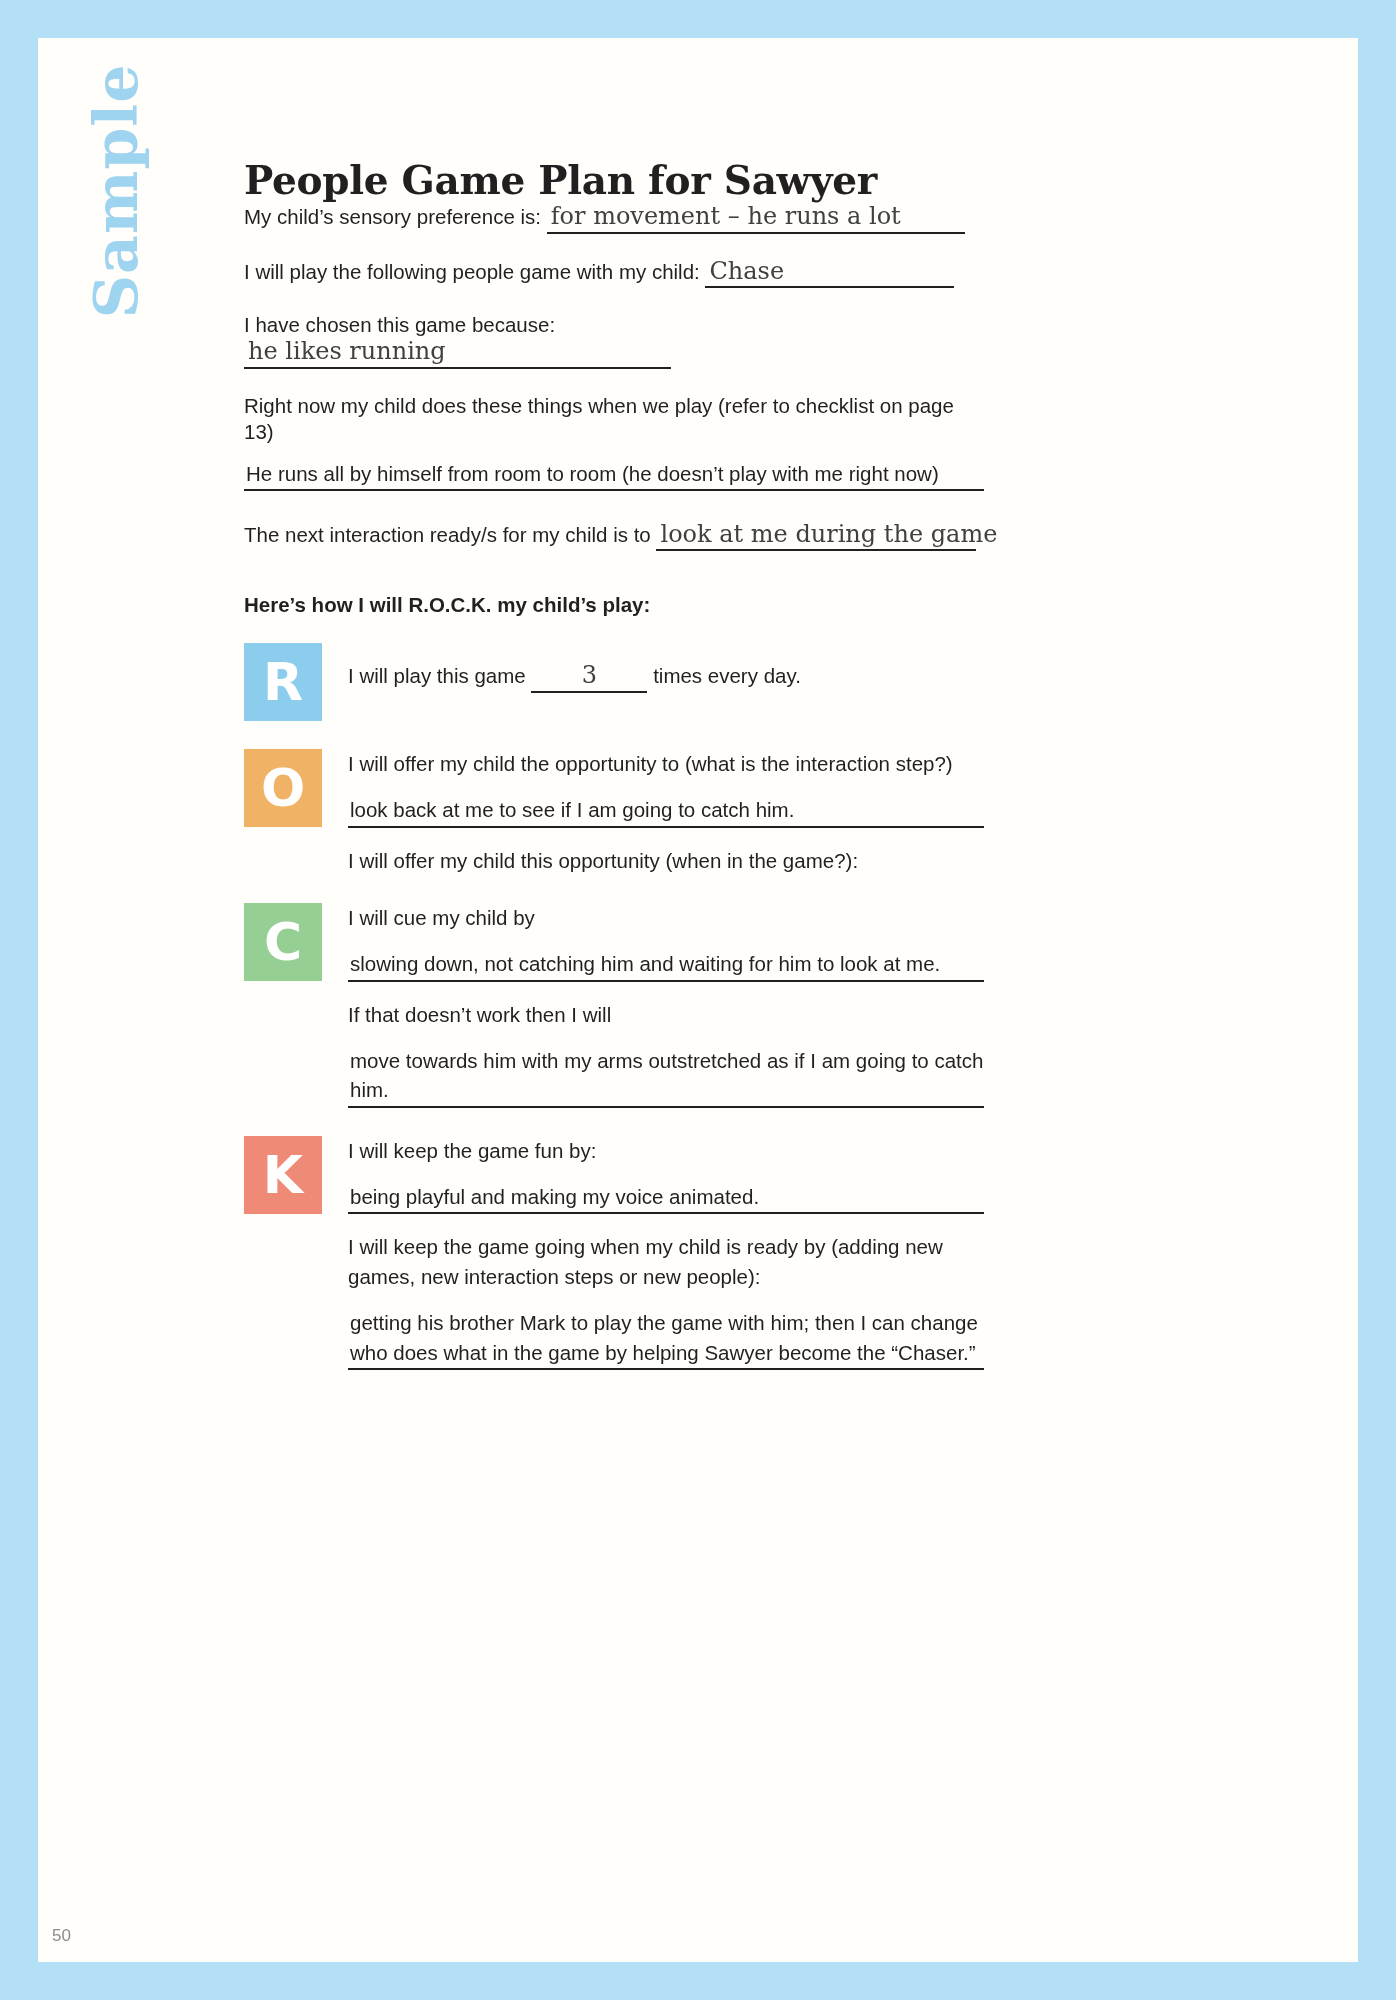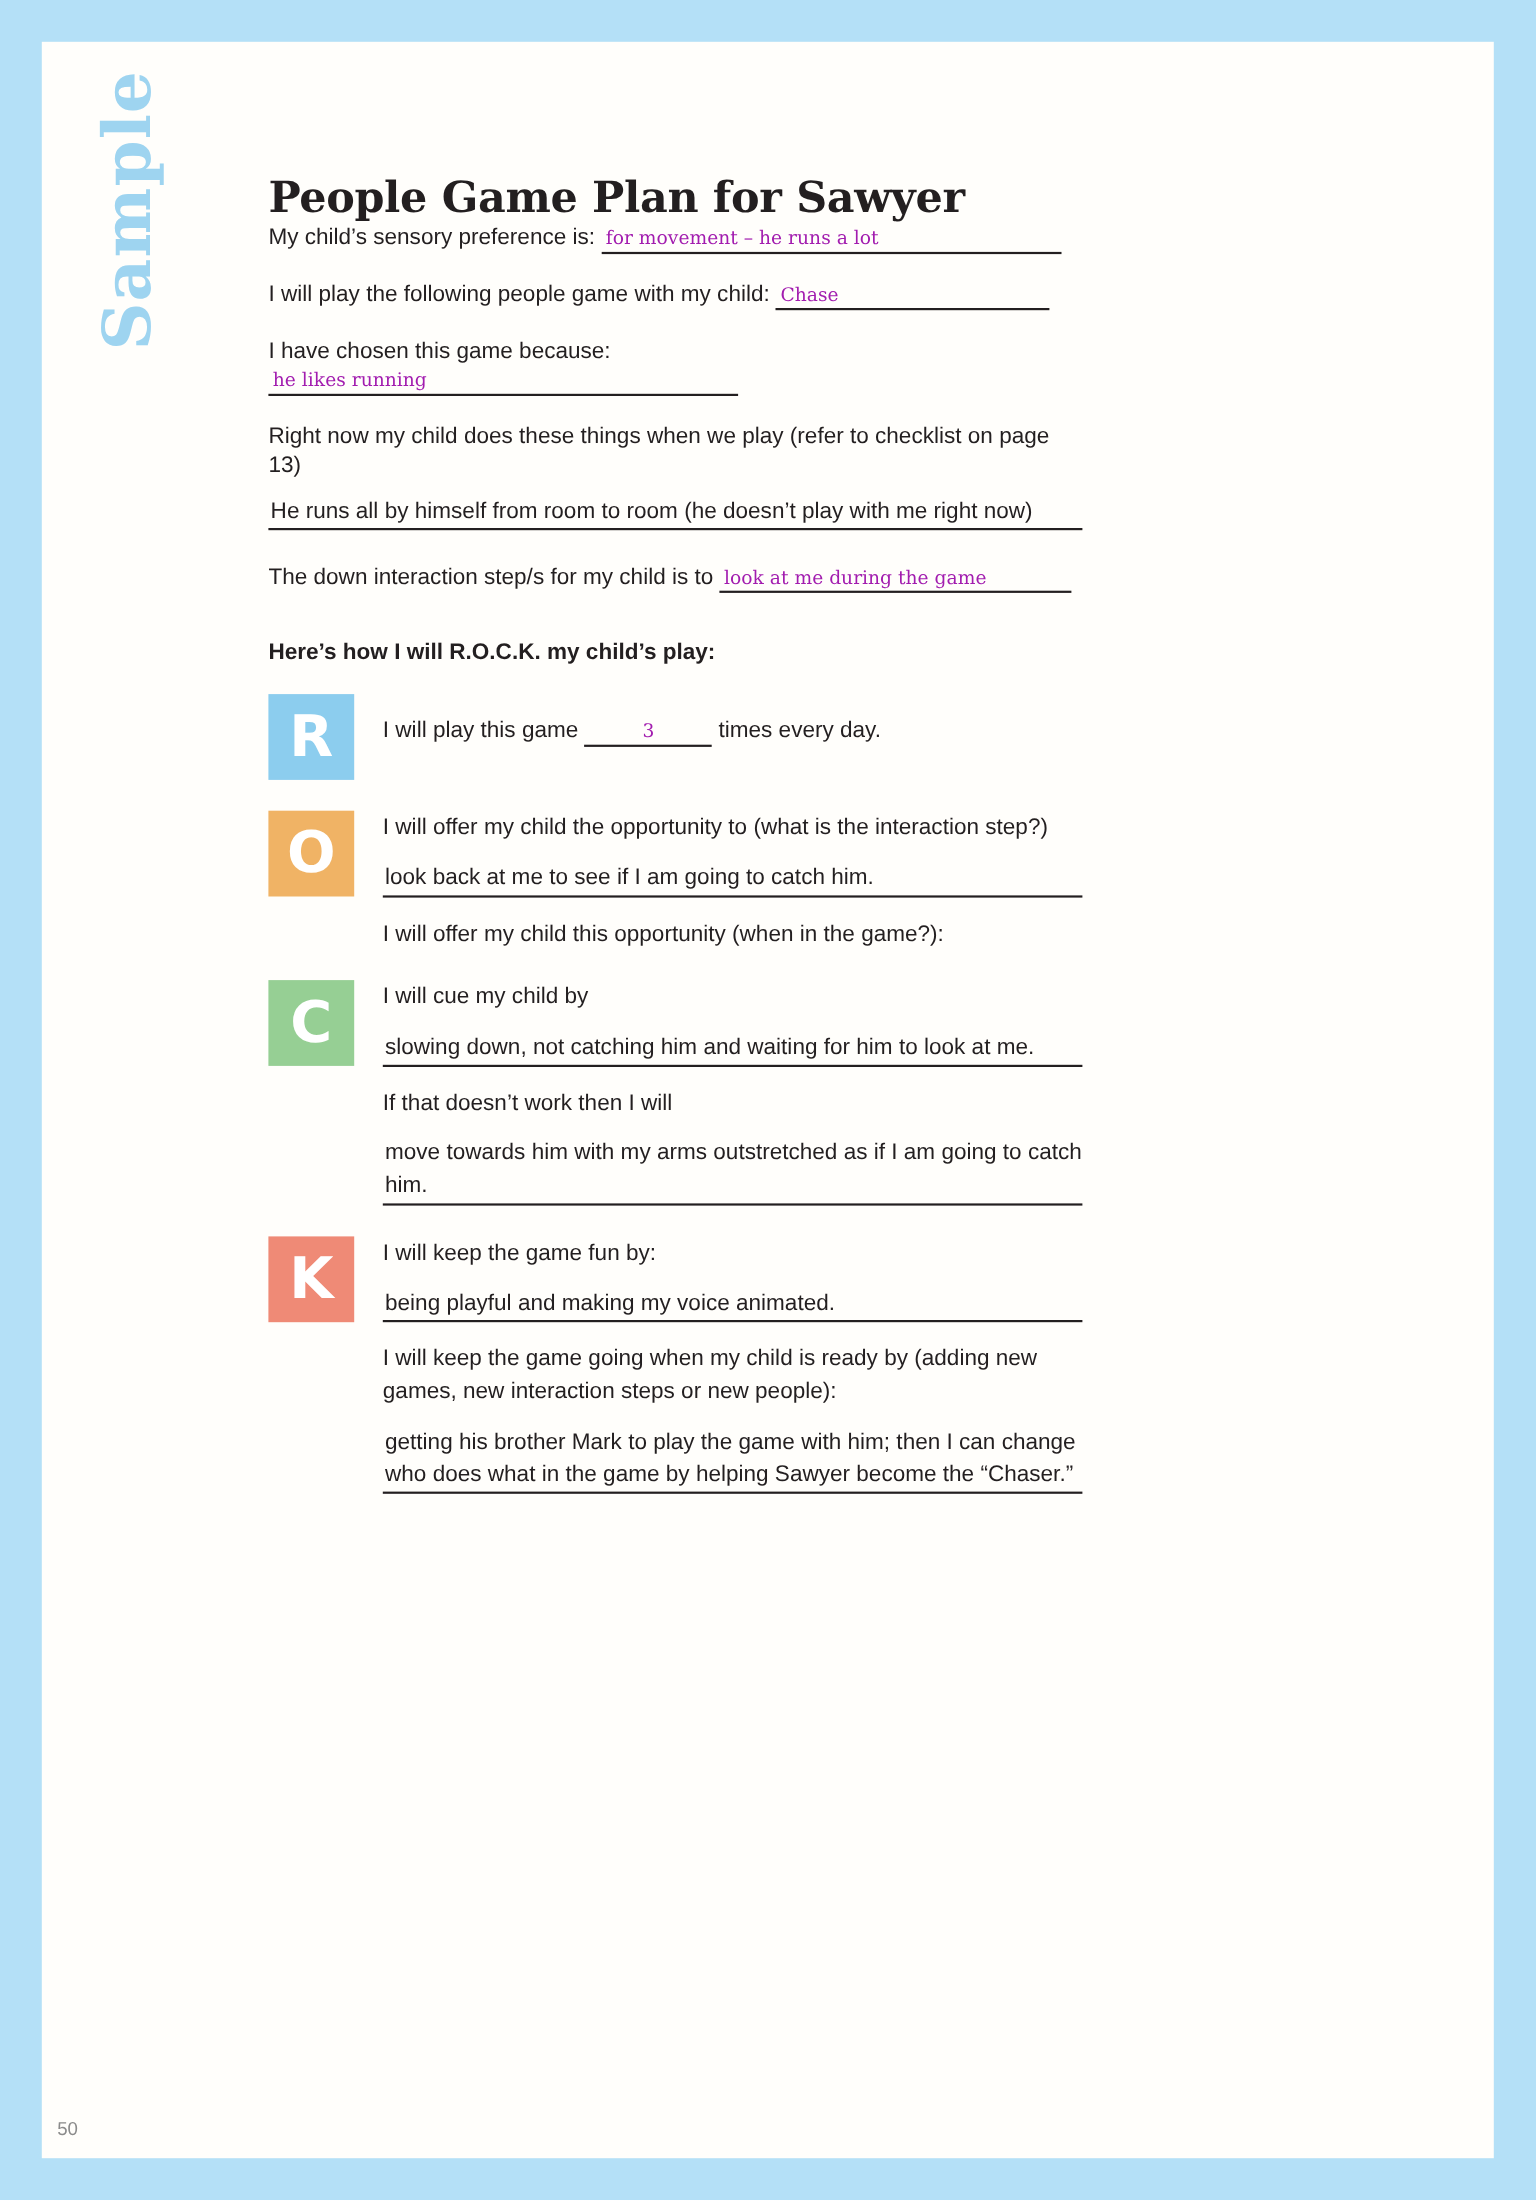--- a/index.html
+++ b/index.html
@@ -93,22 +93,22 @@
     border-bottom: 2.2px solid #231f20;
     vertical-align: baseline;
     padding: 0 4px 1px 4px;
     line-height: 1.15;
     box-sizing: border-box;
     white-space: nowrap;
     overflow: visible;
   }
   .blank .hand-txt {
     font-family: "DejaVu Serif", serif;
-    color: #a21caf;
-    font-size: 17px;
+    color: #404040;
+    font-size: 24px;
     white-space: nowrap;
   }
   
   .blank-full {
     display: block;
     width: 100%;
     border-bottom: 2.2px solid #231f20;
     padding: 0 0 1px 2px;
     margin-top: 16px;
     box-sizing: border-box;
@@ -199,21 +199,21 @@
     </div>
 
     <div class="form-line tight">
       <div>Right now my child does these things when we play (refer to checklist on page 13)</div>
       <div class="blank-full">
         <span class="hand-txt">He runs all by himself from room to room (he doesn’t play with me right now)</span>
       </div>
     </div>
 
     <div class="form-line" style="margin-top:30px">
-      <span>The down interaction step/s for my child is to</span>
+      <span>The next interaction ready/s for my child is to</span>
       <span class="blank" style="width:320px">
         <span class="hand-txt">look at me during the game</span>
       </span>
     </div>
 
     <div id="rock-header">Here’s how I will R.O.C.K. my child’s play:</div>
 
     <div class="rock-row">
       <div class="rock-badge" style="background:#8ccdee">R</div>
       <div class="rock-body">

